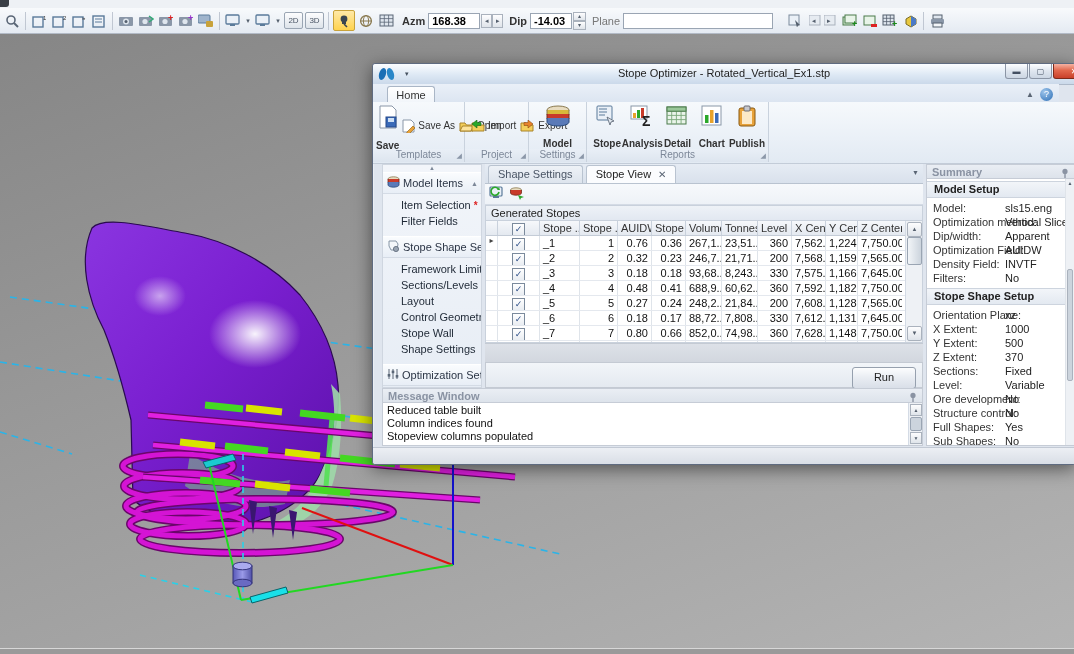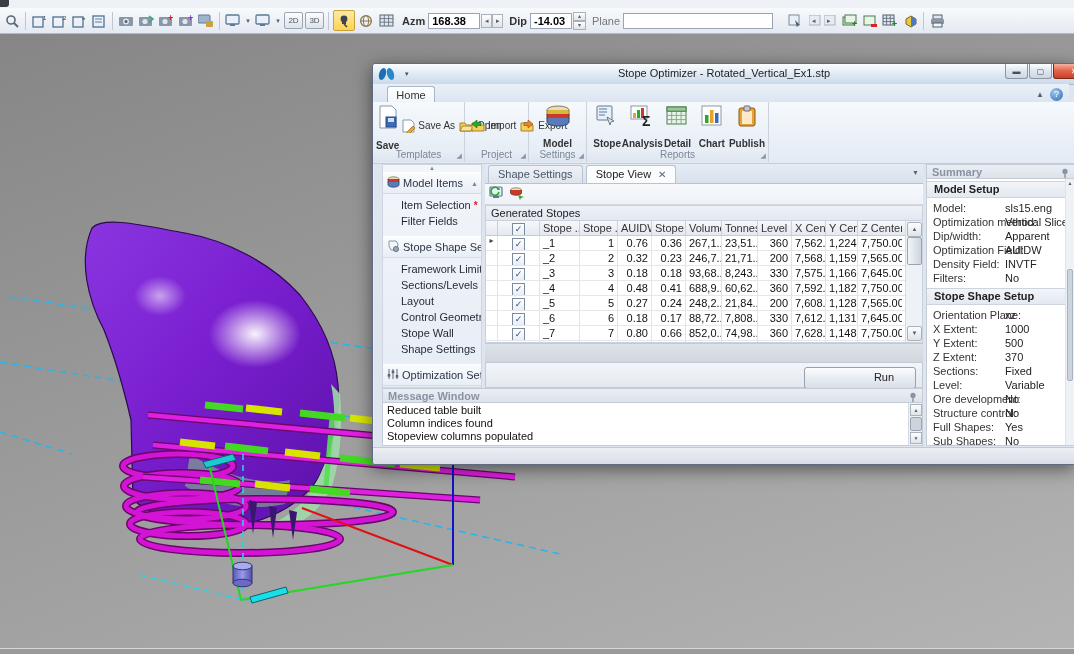--- a/index.html
+++ b/index.html
@@ -45,21 +45,21 @@
   .applogo i{position:absolute;width:7px;height:12px;background:#1b6fb5;border-radius:60% 60% 60% 60%;}
   .applogo i:first-child{left:0;transform:skewX(-12deg);}
   .applogo i:last-child{left:8px;transform:skewX(12deg);background:#2a87c8;}
   .qat-drop{margin-left:10px;font-size:7px;color:#45505e;z-index:2;}
   .winbtns{position:absolute;top:0;left:632px;display:flex;z-index:3;}
   .winbtn{width:21px;height:14px;border:1px solid #8b95a5;border-top:none;background:linear-gradient(#fdfeff,#dfe6ef 50%,#ccd6e3);
     border-radius:0 0 3px 3px;margin-right:1px;display:flex;align-items:center;justify-content:center;
     font-size:8px;color:#44506244;color:#445062;}
   .winbtn.close{width:40px;background:linear-gradient(#f5b2a2,#e2684d 45%,#c9402a);border-color:#7e2a1a;color:#fff;font-weight:bold;}
 
-  .tabrow{position:absolute;left:0;top:20px;right:6px;height:18px;background:linear-gradient(#eaf0f8,#dce5f1);}
+  .tabrow{position:absolute;left:0;top:20px;right:16px;height:18px;background:linear-gradient(#eaf0f8,#dce5f1);}
   .ribbontab{position:absolute;left:14px;top:2px;width:46px;height:16px;background:linear-gradient(#ffffff,#f1f5fa);
     border:1px solid #aab6c6;border-bottom:none;border-radius:3px 3px 0 0;text-align:center;line-height:16px;color:#333;}
   .tabrow-right{position:absolute;right:6px;top:4px;display:flex;gap:6px;align-items:center;}
   .chev-up{font-size:8px;color:#5a6574;}
   .help-dot{width:13px;height:13px;border-radius:50%;background:radial-gradient(circle at 35% 30%,#9fc6ec,#2a6db5);color:#fff;
     font-size:9px;text-align:center;line-height:13px;}
 
   .ribbon{position:absolute;left:0;top:38px;right:0;height:61px;background:linear-gradient(#f6f9fc,#eaf0f7 60%,#e2eaf3);
     border-bottom:1px solid #c3ccd8;display:flex;}
   .rgroup{position:relative;height:60px;border-right:1px solid #c9d2dd;box-sizing:border-box;}
@@ -130,21 +130,21 @@
   .cb{display:inline-block;width:11px;height:11px;border:1px solid #7b8a9c;background:linear-gradient(#fff,#e9edf2);
     font-size:9px;line-height:10px;color:#2d4e86;text-align:center;}
   .vscroll{position:absolute;right:0;top:0;bottom:0;width:16px;background:#eef1f5;border-left:1px solid #d4dbe5;}
   .vscroll .arr{position:absolute;left:1px;width:13px;height:13px;background:linear-gradient(#fdfdfe,#dfe4ea);
     border:1px solid #aab2bd;border-radius:2px;font-size:6px;color:#55606e;text-align:center;line-height:12px;}
   .vscroll .thumb{position:absolute;left:1px;width:13px;background:linear-gradient(90deg,#f2f5f8,#ccd4dd);
     border:1px solid #9aa5b3;border-radius:2px;}
   .gap{height:18px;background:linear-gradient(#dde1e8,#d2d7df);border-top:1px solid #c4cad3;}
   .runbar{flex:1;background:linear-gradient(#f2f5f9,#e4e9f0);border:1px solid #c4cad3;position:relative;}
   .runbtn{position:absolute;right:6px;top:4px;width:62px;height:20px;background:linear-gradient(#fcfdfe,#e8ecf2 50%,#d9dfe8);
-    border:1px solid #96a0ae;border-radius:3px;text-align:center;line-height:19px;color:#222;padding-left:48px;}
+    border:1px solid #96a0ae;border-radius:3px;text-align:center;line-height:19px;color:#222;}
 
   
   .msgwin{position:absolute;left:9px;top:225px;width:541px;height:58px;}
   .panel-head{height:15px;background:linear-gradient(#eaeef4,#dde3eb);border:1px solid #c6ccd6;box-sizing:border-box;
     color:#8a93a3;font-weight:bold;padding-left:5px;line-height:14px;position:relative;}
   .pin{position:absolute;right:4px;top:2px;width:10px;height:10px;}
   .msgbody{position:relative;height:43px;background:#fff;border:1px solid #c6ccd6;border-top:none;box-sizing:border-box;
     padding:1px 16px 0 4px;overflow:hidden;}
   .msg{line-height:13px;color:#111;white-space:nowrap;}
   .msgscroll{position:absolute;right:0;top:0;bottom:0;width:13px;background:#eef1f5;border-left:1px solid #d4dbe5;}

